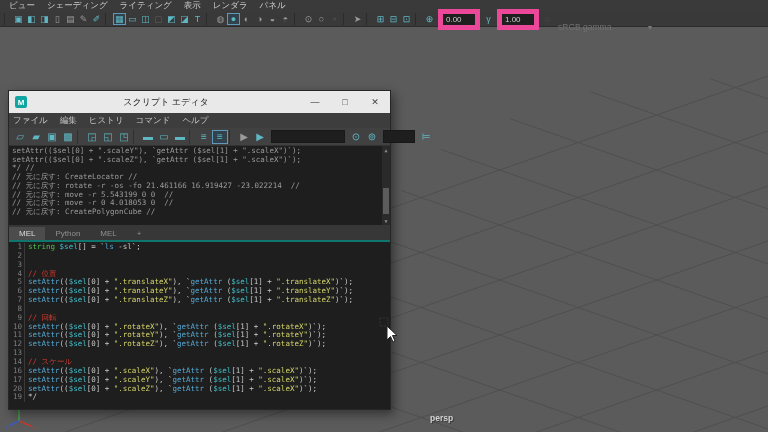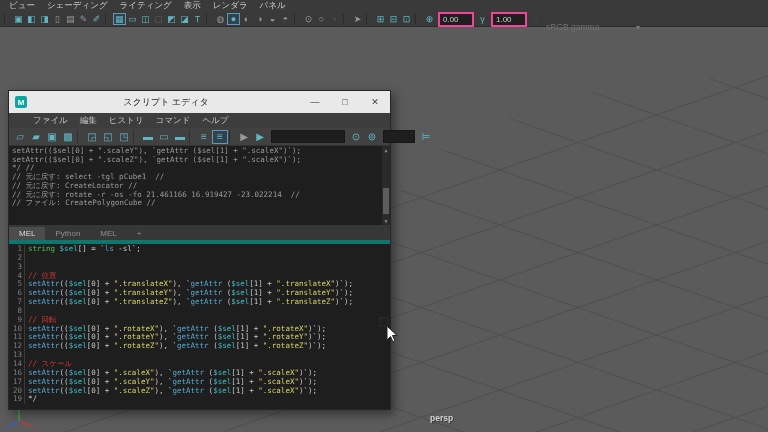--- a/index.html
+++ b/index.html
@@ -13,21 +13,21 @@
 
   
   .panel-toolbar{position:absolute;left:0;top:12px;width:768px;height:15px;background:#393939;
                  border-bottom:1px solid #2b2b2b;display:flex;align-items:center;padding-left:2px;box-sizing:border-box;}
   .grp{display:contents;}
   .ic{width:13px;height:12px;display:flex;align-items:center;justify-content:center;
       font-size:9px;line-height:12px;color:#5fb7c4;flex:none;}
   .ic.g{color:#9a9a9a}.ic.dim{color:#616161}
   .ic.active{background:#31424c;box-shadow:0 0 0 1px #5f98b8 inset;}
   .ic.sep{width:5px;color:transparent;border-left:1px solid #2b2b2b;margin:0 2px;}
-  .tb-field{width:26px;height:11px;background:#1f1f1f;border:2px solid #ec4899;color:#d0d0d0;
+  .tb-field{width:26px;height:11px;background:#1f1f1f;border:5px solid #ec4899;color:#d0d0d0;
             font-size:8px;padding:0 3px;margin:0 2px;font-family:"Liberation Sans",sans-serif;}
   .vt-dropdown{display:flex;align-items:center;margin-left:4px;width:96px;justify-content:space-between;margin-top:16px;}
   .vt-dropdown .lbl{font-size:8.5px;color:#707070;}
   .vt-dropdown .chev{font-size:8px;color:#7a7a7a;margin-right:2px;}
 
   
   .viewport{position:absolute;left:0;top:28px;width:768px;height:404px;}
   .grid-svg{position:absolute;left:0;top:0;}
   .persp-label{position:absolute;left:430px;top:385px;font-size:8.5px;font-weight:bold;color:#d2d2d2;
                text-shadow:1px 1px 0 #3a3a3a;}
@@ -37,21 +37,21 @@
   
   .se-window{position:absolute;left:8px;top:90px;width:383px;height:320px;background:#424242;
              border:1px solid #262626;box-shadow:3px 4px 10px rgba(0,0,0,.45);box-sizing:border-box;z-index:40;
              display:flex;flex-direction:column;}
   .se-titlebar{height:22px;background:#e9e9e9;display:flex;align-items:center;flex:none;}
   .maya-badge{width:12px;height:12px;background:#10a5a0;border-radius:2px;color:#fff;font-size:8px;
               font-weight:bold;display:flex;align-items:center;justify-content:center;margin:0 5px 0 6px;flex:none;}
   .se-title{font-size:9px;color:#1c1c1c;flex:1;text-align:center;}
   .win-btn{width:30px;height:22px;display:flex;align-items:center;justify-content:center;
            font-size:9px;color:#444;flex:none;cursor:default;}
-  .se-menubar{height:15px;background:#3d3d3d;display:flex;align-items:center;padding-left:24px;flex:none;}
+  .se-menubar{height:15px;background:#3d3d3d;display:flex;align-items:center;padding-left:4px;flex:none;}
   .se-menubar .mi{font-size:8.5px;color:#c8c8c8;padding:0 8px 0 0;margin-right:4px;}
   .se-toolbar{height:17px;background:#414141;display:flex;align-items:center;padding-left:3px;flex:none;
               border-bottom:1px solid #333;}
   .se-ic{width:16px;height:14px;display:flex;align-items:center;justify-content:center;
          font-size:10px;color:#5fb7c4;flex:none;}
   .se-ic.g{color:#9a9a9a}
   .se-ic.active{background:#31424c;box-shadow:0 0 0 1px #5f98b8 inset;}
   .se-ic.sep{width:5px;color:transparent;border-left:1px solid #303030;margin:0 1px;}
   .se-search{width:66px;height:11px;background:#1e1e1e;border:1px solid #181818;color:#ccc;
              font-size:8px;margin:0 3px;padding:0 3px;}
@@ -62,21 +62,21 @@
               font-family:"DejaVu Sans Mono",monospace;font-size:7.5px;line-height:8.7px;color:#9b9b9b;
               padding:1px 10px 0 3px;box-sizing:border-box;}
   .hline{white-space:pre;}
   .se-scrollbar{position:absolute;right:0;top:0;width:8px;height:79px;background:#2a2a2a;}
   .se-scrollbar .arr{position:absolute;left:0;width:8px;height:8px;font-size:5px;color:#8a8a8a;
                      display:flex;align-items:center;justify-content:center;}
   .se-scrollbar .arr.up{top:0;}
   .se-scrollbar .arr.down{bottom:0;}
   .se-scrollbar .thumb{position:absolute;left:1px;width:6px;top:42px;height:26px;background:#5c5c5c;}
 
-  .se-tabbar{height:15px;background:#373737;display:flex;align-items:flex-end;flex:none;border-bottom:4px solid #0f766e;}
+  .se-tabbar{height:15px;background:#373737;display:flex;align-items:flex-end;flex:none;border-bottom:2px solid #0f766e;}
   .se-tab{font-size:8px;color:#909090;padding:2px 10px;height:13px;box-sizing:border-box;}
   .se-tab.active{background:#4c4c4c;color:#dcdcdc;}
 
   .se-code{flex:1;background:#1e1e1e;overflow:hidden;font-family:"DejaVu Sans Mono",monospace;
            font-size:7.5px;line-height:8.85px;padding-top:1px;}
   .cline{display:flex;white-space:pre;}
   .lnum{width:13px;text-align:right;color:#7d7d7d;border-right:1px solid #3a3a3a;padding-right:2px;
         margin-right:3px;flex:none;}
   .ltext .p{color:#c8c8c8}
   .ltext .c{color:#d43b2e}
@@ -296,24 +296,25 @@
           </span>
       </div>
       <input class="se-goto" value="" style="">
       <span class="se-ic">⊨</span>
     </div>
 
     <div class="se-history">
       <div class="hline">setAttr(($sel[0] + ".scaleY"), `getAttr ($sel[1] + ".scaleX")`);</div>
         <div class="hline">setAttr(($sel[0] + ".scaleZ"), `getAttr ($sel[1] + ".scaleX")`);</div>
         <div class="hline">*/ //</div>
-        <div class="hline">// 元に戻す: select -tgl pCube1  //</div>
         <div class="hline">// 元に戻す: CreateLocator //</div>
         <div class="hline">// 元に戻す: rotate -r -os -fo 21.461166 16.919427 -23.022214  //</div>
-        <div class="hline">// ファイル: CreatePolygonCube //</div>
+        <div class="hline">// 元に戻す: move -r 5.543199 0 0  //</div>
+        <div class="hline">// 元に戻す: move -r 0 4.018053 0  //</div>
+        <div class="hline">// 元に戻す: CreatePolygonCube //</div>
       <div class="se-scrollbar">
         <span class="arr up">▲</span>
         <span class="thumb"></span>
         <span class="arr down">▼</span>
       </div>
     </div>
 
     <div class="se-tabbar">
       <span class="se-tab active">MEL</span>
         <span class="se-tab">Python</span>

